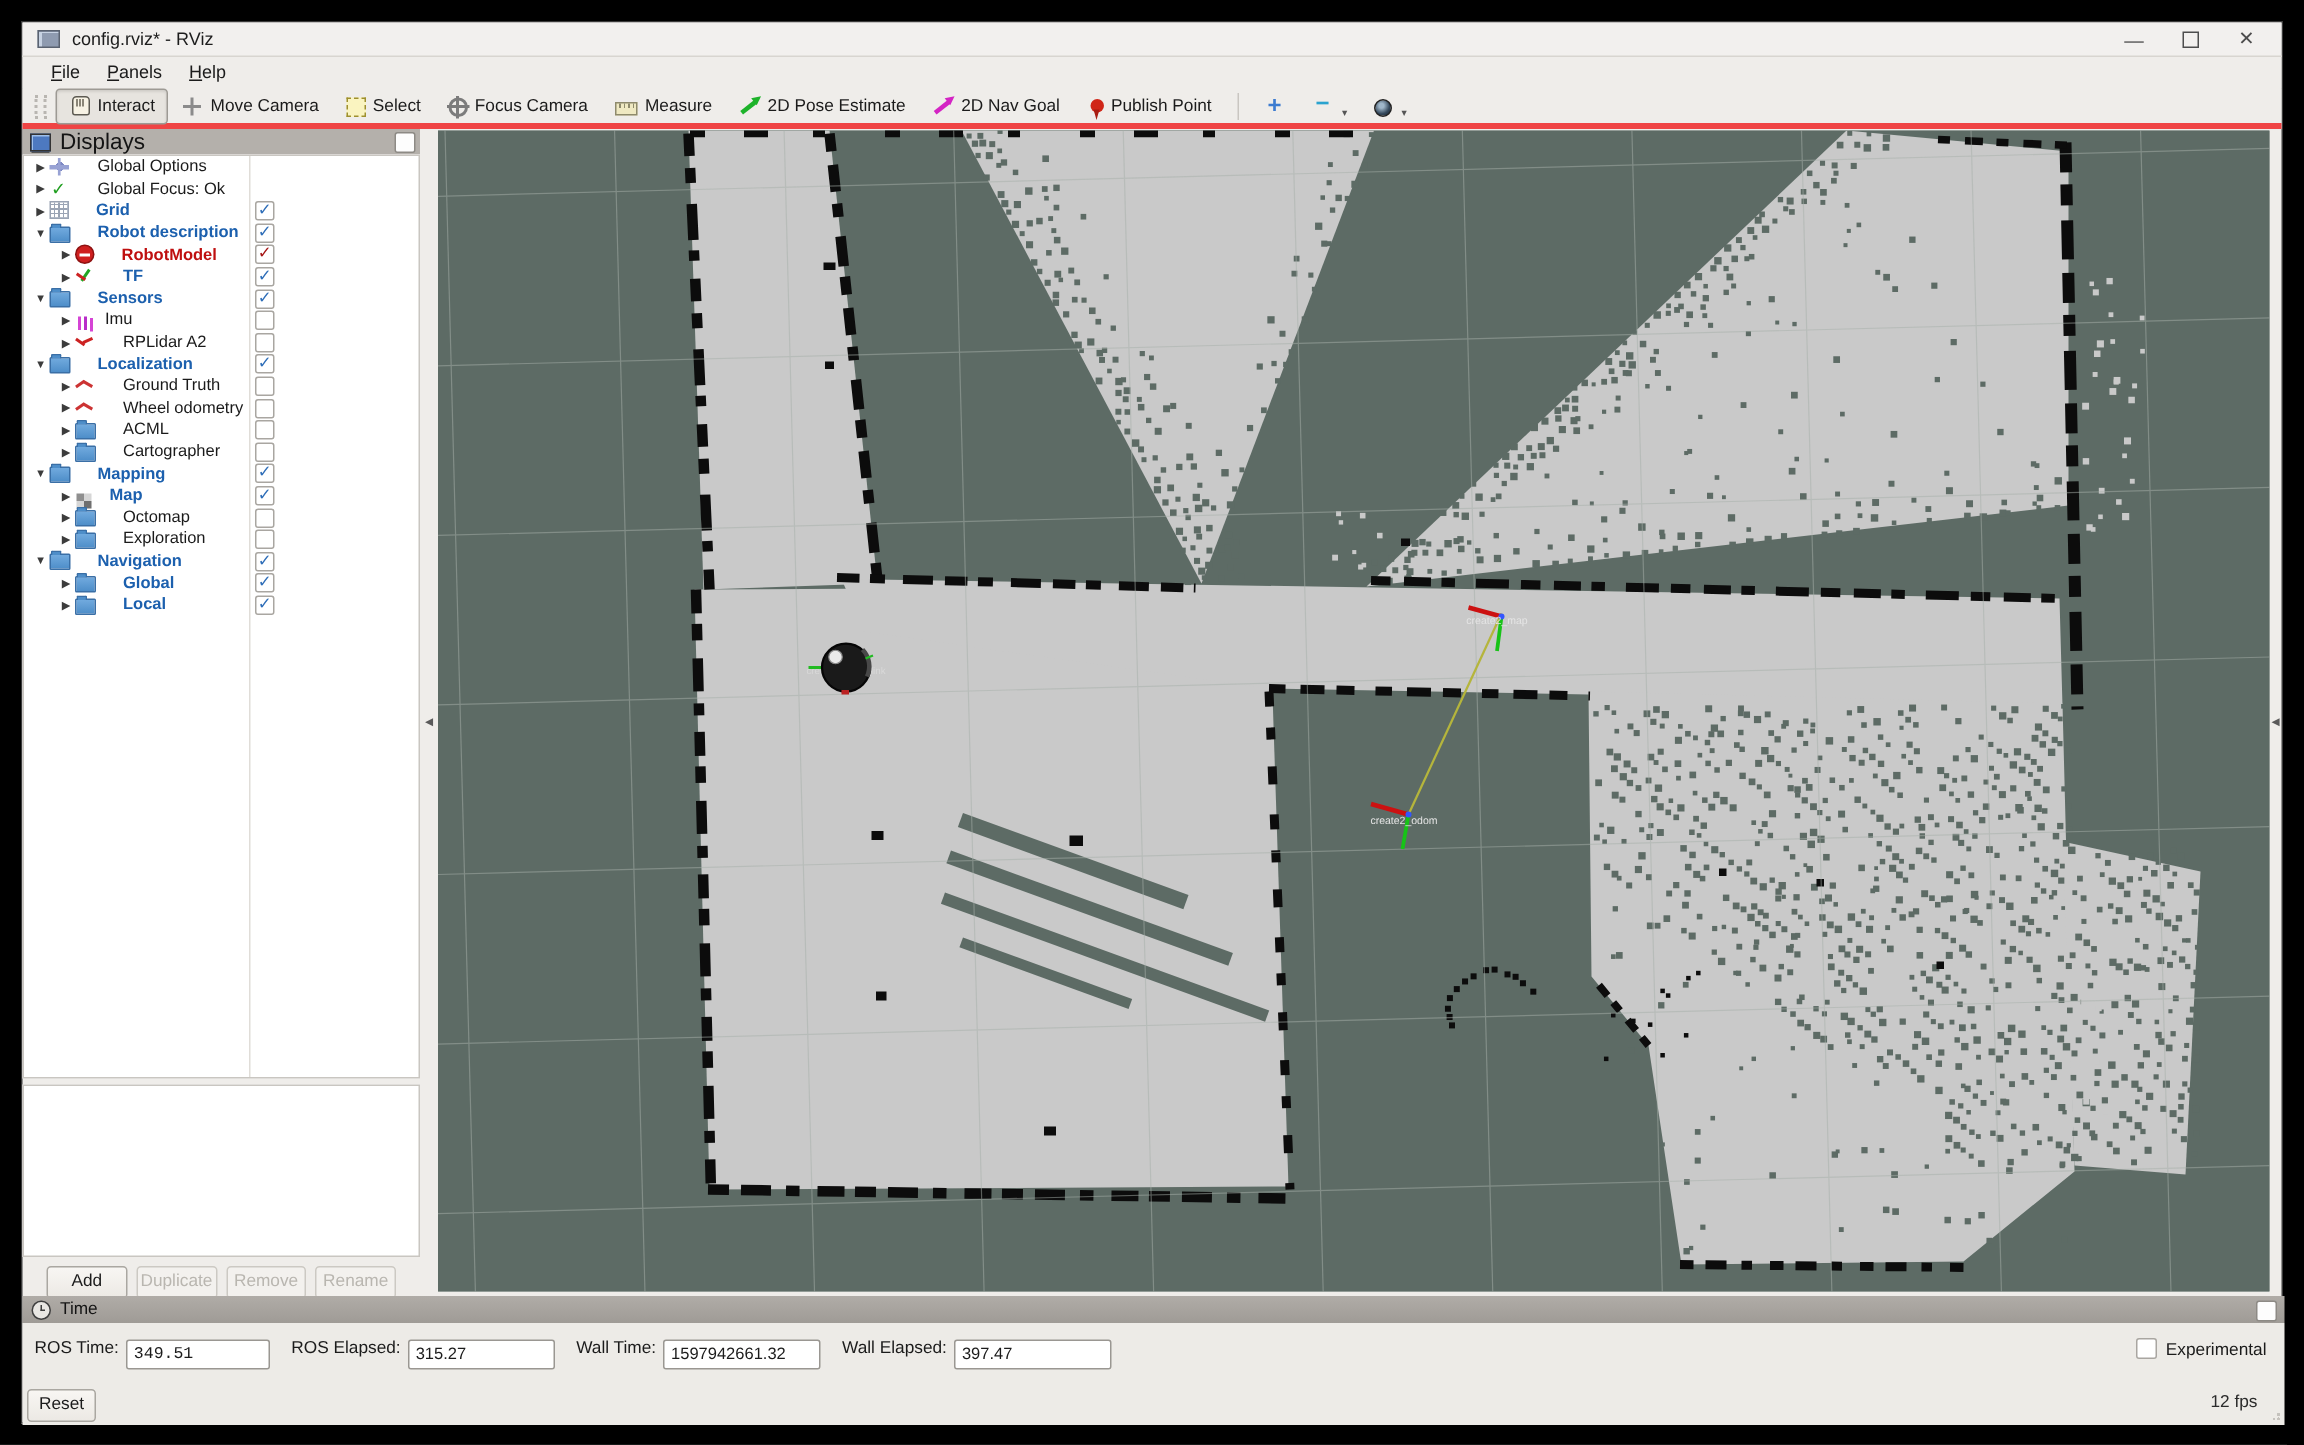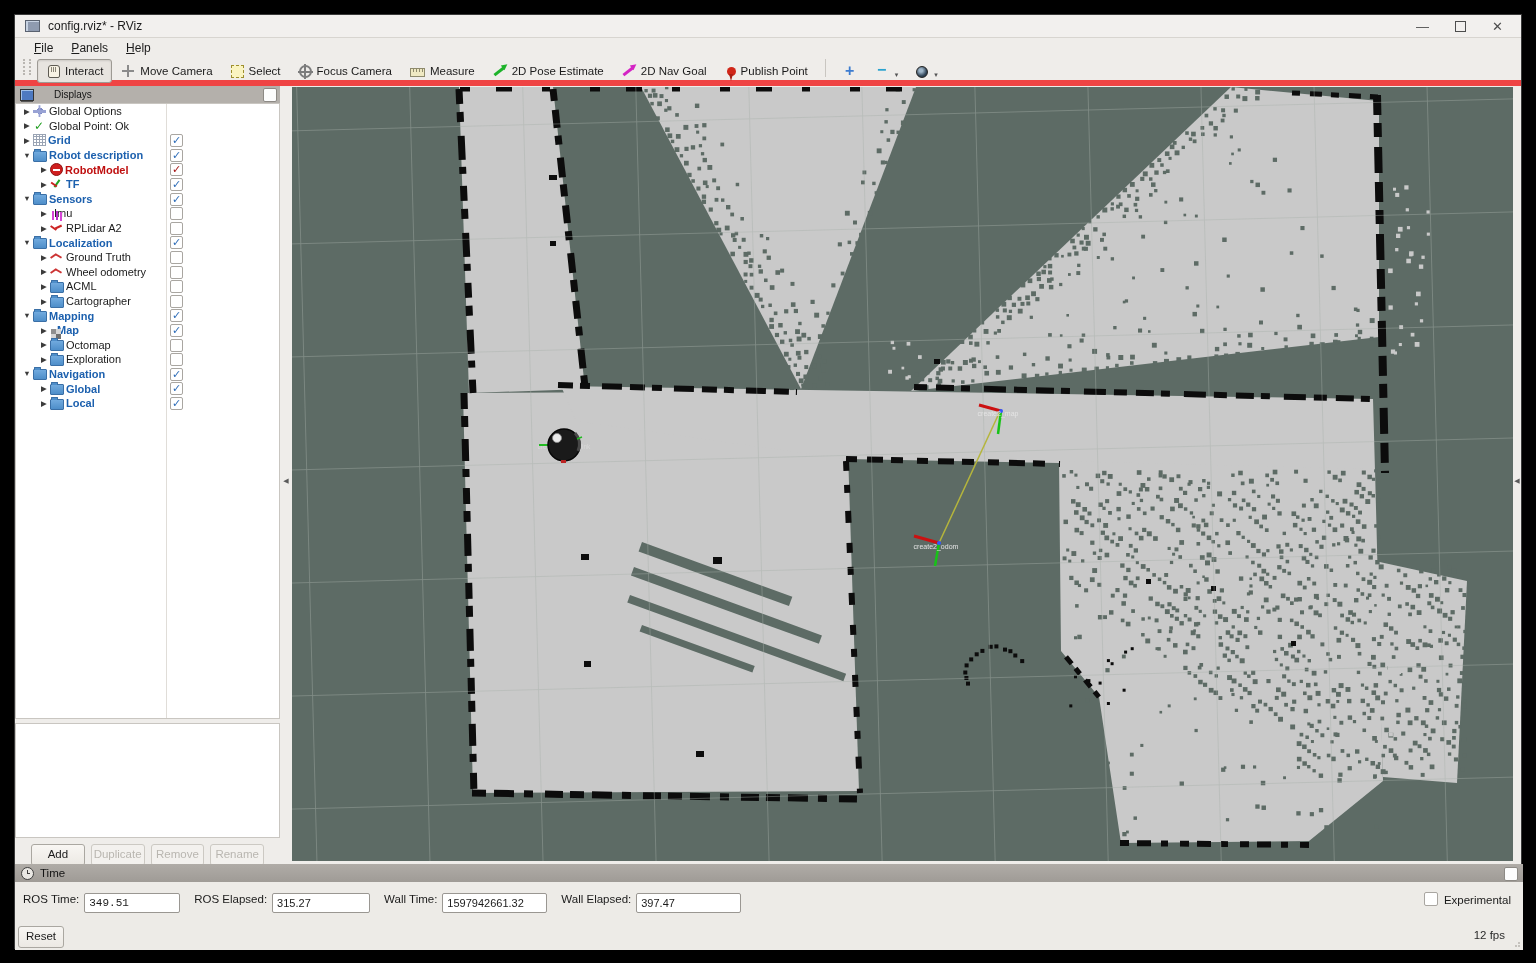--- a/index.html
+++ b/index.html
@@ -10,21 +10,21 @@
   #title-icon{width:13px;height:10px;margin-left:10px;background:#8f9bb0;border:1px solid #5a masked;border:1px solid #5a6270;box-shadow:inset 2px 1px 0 #c7d2e2;}
   #title-text{margin-left:8px;font-size:12px;color:#1c1c1c;}
   #win-controls{margin-left:auto;display:flex;align-items:center;gap:26px;margin-right:18px;color:#4d4d4d;font-size:13px;}
   #win-controls span{cursor:default;}
   #win-max{display:inline-block;width:9px;height:9px;border:1.5px solid #4d4d4d;}
   
   #menubar{position:absolute;left:0;top:22px;width:100%;height:22px;background:#efedea;display:flex;align-items:center;padding-left:10px;box-sizing:border-box;}
   .menu-item{font-size:12px;color:#1b1b1b;padding:2px 9px;}
   .menu-item u{text-decoration:underline;}
   
-  #toolbar{position:absolute;left:0;top:44px;width:100%;height:27px;background:#efedea;border-bottom:6px solid #ef4444;display:flex;align-items:flex-start;padding-left:6px;box-sizing:border-box;}
+  #toolbar{position:absolute;left:0;top:44px;width:100%;height:27px;background:#efedea;border-bottom:4px solid #ef4444;display:flex;align-items:center;padding-left:6px;box-sizing:border-box;}
   #tb-handle{width:4px;height:16px;border-left:2px dotted #b9b6b1;border-right:2px dotted #b9b6b1;margin:0 6px 0 2px;}
   .tool{display:flex;align-items:center;gap:5px;height:22px;padding:0 8px;border:1px solid transparent;border-radius:3px;font-size:11.5px;color:#1b1b1b;}
   .tool.active{background:#e7e4df;border:1px solid #9d9a94;box-shadow:inset 0 1px 2px rgba(0,0,0,.12);}
   .tb-sep{width:1px;height:18px;background:#c9c6c1;margin:0 8px;}
   .tbi{width:14px;height:14px;display:inline-block;position:relative;flex:none;}
   .tb-hand{background:#f7f2e4;border:1px solid #5d5a52;border-radius:3px 3px 2px 2px;width:10px;height:11px;margin-left:2px;}
   .tb-hand:before{content:"";position:absolute;left:1px;top:1px;width:6px;height:5px;
      background:repeating-linear-gradient(90deg,transparent 0 1px,#8a8577 1px 2px);}
   .tb-move:before{content:"";position:absolute;left:1px;top:6px;width:12px;height:2px;background:#8b8b8b;}
   .tb-move:after{content:"";position:absolute;left:6px;top:1px;width:2px;height:12px;background:#8b8b8b;}
@@ -40,30 +40,30 @@
   .tb-green-arrow:after,.tb-magenta-arrow:after{content:"";position:absolute;right:-1px;top:-1px;border-left:6px solid #1db32a;border-top:3.5px solid transparent;border-bottom:3.5px solid transparent;transform:rotate(-38deg);}
   .tb-magenta-arrow:after{border-left-color:#d424c4;}
   .tb-pin{width:9px;height:9px;margin-left:2px;background:#d02618;border-radius:50% 50% 50% 50%;}
   .tb-pin:after{content:"";position:absolute;left:2.5px;top:7px;border-left:2.5px solid transparent;border-right:2.5px solid transparent;border-top:7px solid #a81d12;}
   .tb-plus{color:#3d7cd0;font-size:16px;font-weight:bold;line-height:13px;text-align:center;}
   .tb-minus{color:#2aa3cf;font-size:16px;font-weight:bold;line-height:11px;text-align:center;}
   .tb-camera{width:10px;height:10px;margin-top:2px;border-radius:50%;background:radial-gradient(circle at 40% 35%,#9fb6c9 0 18%,#35495c 60%,#16222e 100%);border:1px solid #222;}
   .dd-arrow{font-size:7px;color:#555;margin-left:1px;align-self:flex-end;margin-bottom:3px;}
   
   #displays{position:absolute;left:0;top:71px;width:265px;height:789px;}
-  .panel-header{height:17px;background:#b4b0ab;display:flex;align-items:center;font-size:10px;color:#141414;position:relative;gap:14px;}
+  .panel-header{height:17px;background:#b4b0ab;display:flex;align-items:center;font-size:15px;color:#141414;position:relative;}
   .ph-btn{position:absolute;right:3px;top:2px;width:12px;height:12px;background:#fdfdfd;border:1px solid #8d8a85;border-radius:2px;}
   #disp-icon{width:12px;height:10px;margin-left:5px;background:#4d79c0;border:1px solid #333;box-shadow:inset 1px 1px 0 #9fc0ea, 0 2px 0 -1px #555;}
   .panel-header .ph-title{margin-left:6px;}
   #tree{position:absolute;left:0;top:17px;width:265px;height:616px;background:#fff;border:1px solid #c9c6c1;box-sizing:border-box;overflow:hidden;}
   #tree-divider{position:absolute;left:150px;top:0;width:1px;height:100%;background:#e0ddd8;}
   .trow{height:14.6px;display:flex;align-items:center;position:relative;font-size:11px;color:#1a1a1a;}
   .trow .arr{width:10px;font-size:7.5px;color:#3c3c3c;text-align:center;flex:none;}
   .lvl0{padding-left:6px;} .lvl1{padding-left:23px;}
-  .tlabel{margin-left:2px;white-space:nowrap;}
+  .tlabel{margin-left:18px;white-space:nowrap;}
   .tlabel.category{color:#1c60ae;font-weight:bold;}
   .tlabel.error{color:#bf0f0f;font-weight:bold;}
   .cbx{position:absolute;left:154px;top:1px;width:11px;height:11px;background:#fff;border:1px solid #a9a6a1;border-radius:2px;font-size:11px;line-height:10px;font-weight:bold;text-align:center;}
   .cbx.on{color:#2e6db8;} .cbx.on-red{color:#a51515;}
   
   .ti{width:14px;height:12px;display:inline-block;position:relative;flex:none;margin-left:1px;}
   .ti-global-options{background:radial-gradient(circle,#7d88c4 0 3px,transparent 3px);}
   .ti-global-options:before{content:"";position:absolute;left:5px;top:0;width:3px;height:12px;background:#98a2d4;clip-path:polygon(20% 0,80% 0,80% 100%,20% 100%);}
   .ti-global-options:after{content:"";position:absolute;left:0;top:4.5px;width:13px;height:3px;background:#98a2d4;}
   .ti-status-ok:before{content:"✓";position:absolute;left:1px;top:-1px;color:#1f9e1f;font-weight:bold;font-size:12px;}
@@ -186,21 +186,21 @@
     <div id="tree">
       <div id="tree-divider"></div>
     <div class="trow lvl0">
           <span class="arr">▶</span>
           <span class="ti ti-global-options"></span>
           <span class="tlabel normal">Global Options</span>
         </div>
         <div class="trow lvl0">
           <span class="arr">▶</span>
           <span class="ti ti-status-ok"></span>
-          <span class="tlabel normal">Global Point: Ok</span>
+          <span class="tlabel normal">Global Focus: Ok</span>
         </div>
         <div class="trow lvl0">
           <span class="arr">▶</span>
           <span class="ti ti-grid"></span>
           <span class="tlabel category">Grid</span>
           <span class="cbx on">✓</span>
         </div>
         <div class="trow lvl0">
           <span class="arr">▼</span>
           <span class="ti ti-folder"></span>

